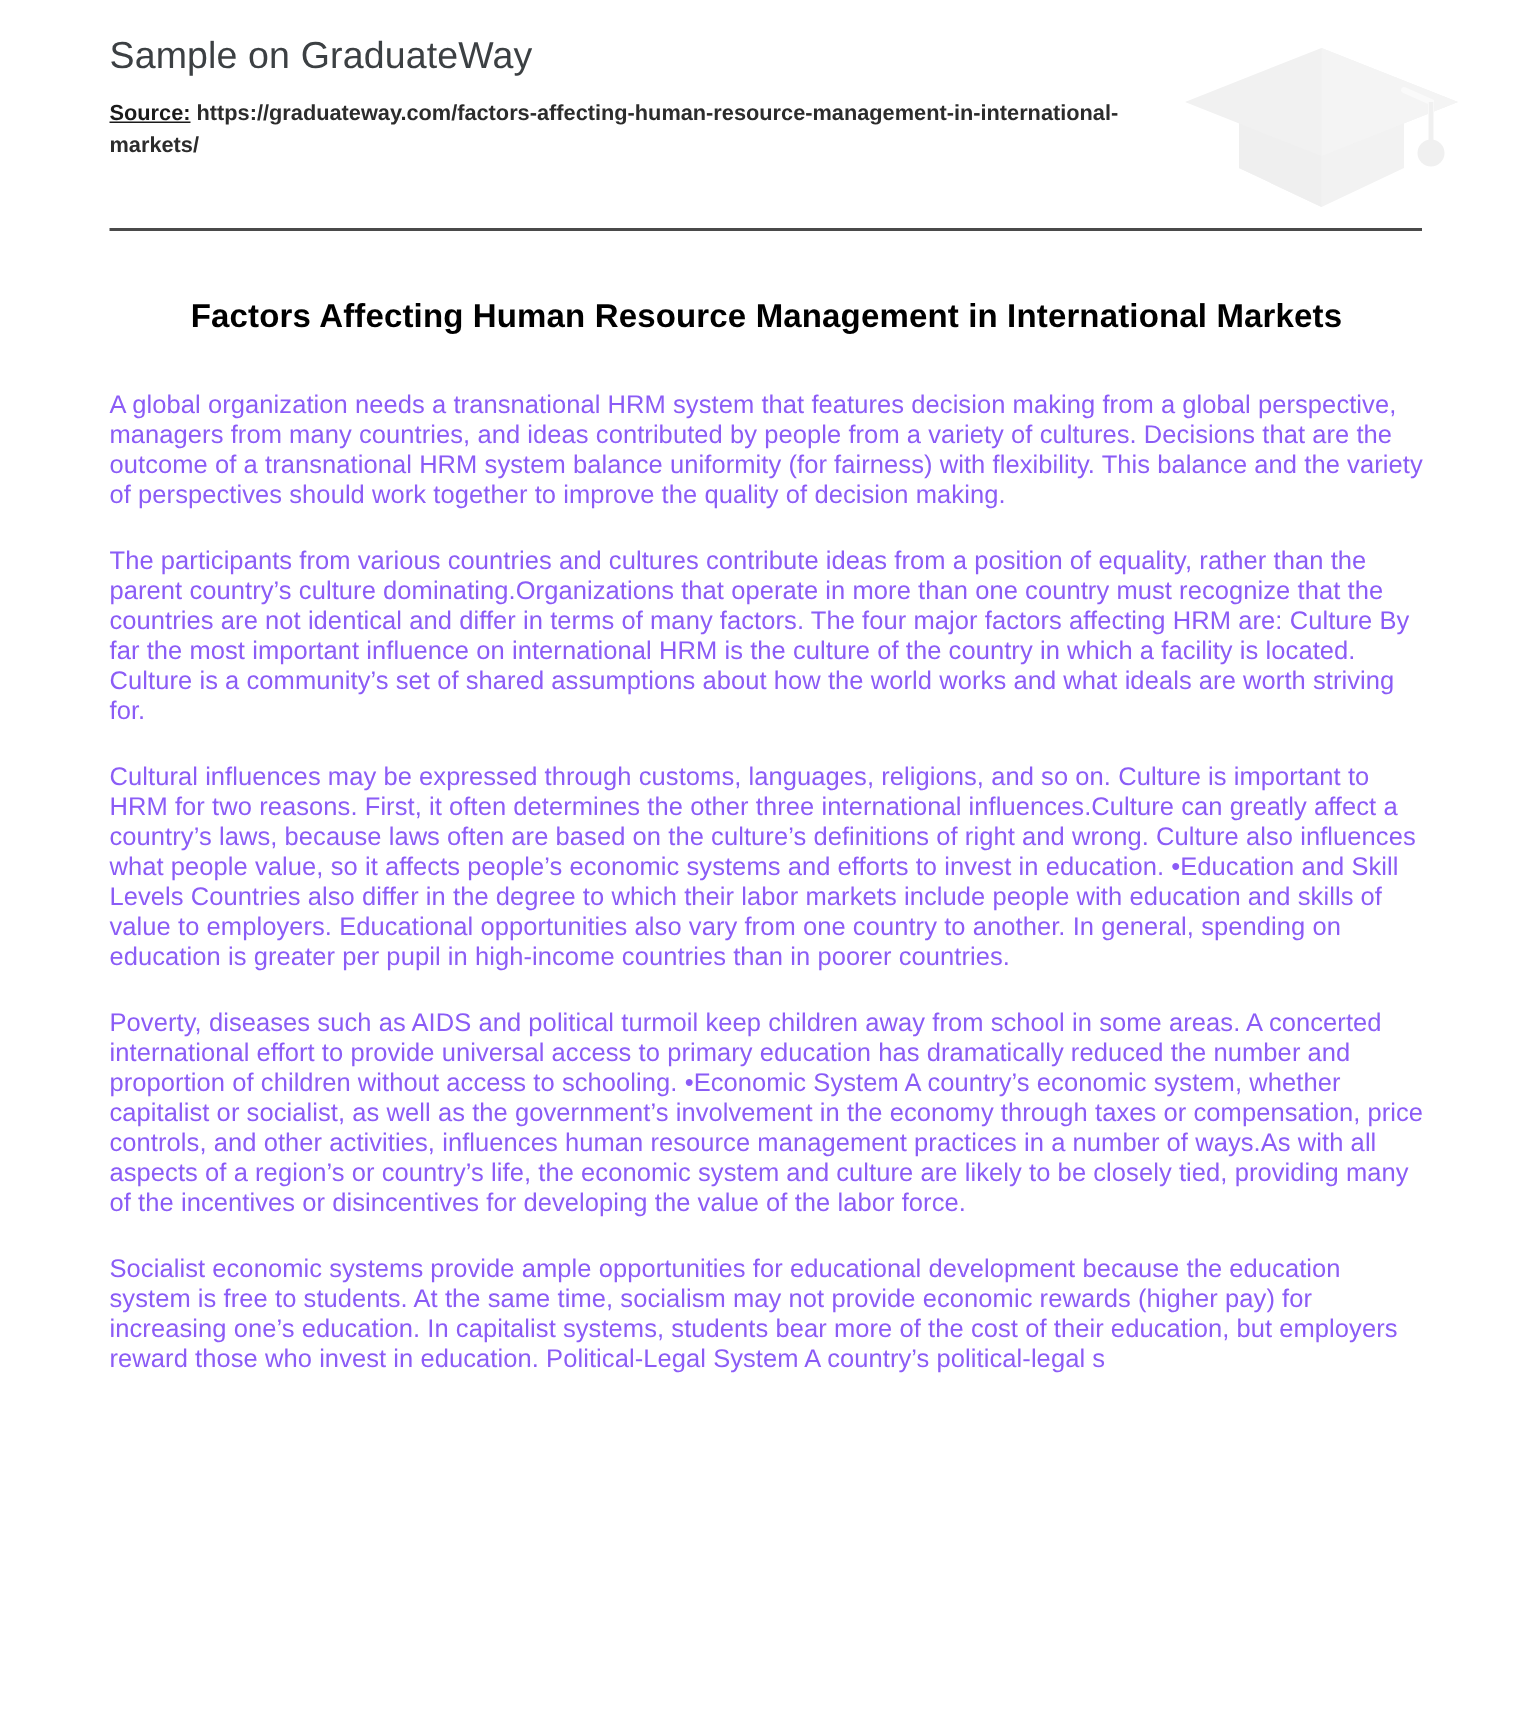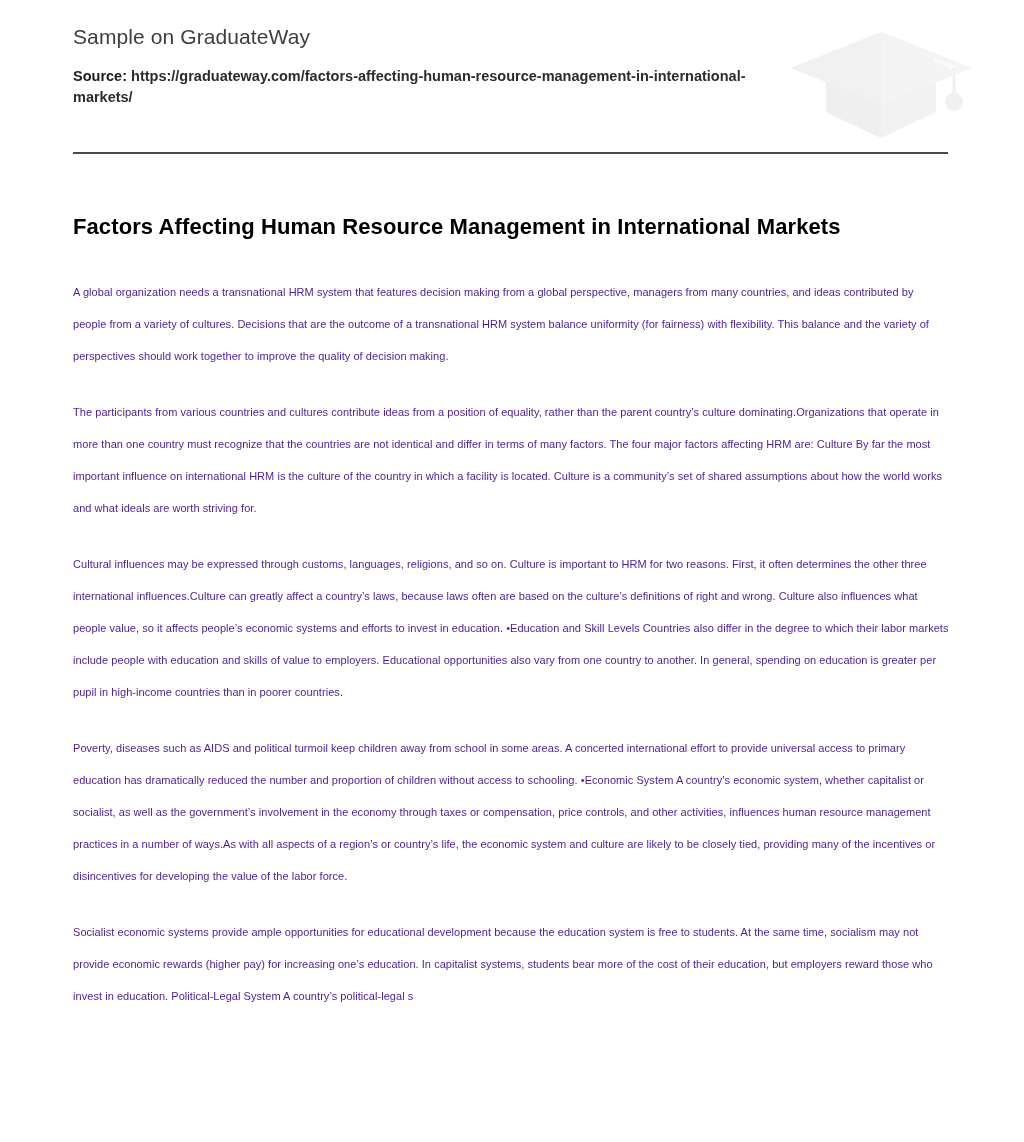--- a/index.html
+++ b/index.html
@@ -26,40 +26,41 @@
 
   
   .doc-header {
     position: absolute;
     left: 73px;
     top: 24px;
     width: 875px;
   }
 
   .brand-title {
-    font-size: 21px;
+    font-size: 25px;
     line-height: 26px;
     font-weight: 400;
     color: #3c4043;
     letter-spacing: 0.1px;
     margin: 0;
     padding: 0;
   }
 
   .source-line {
     margin-top: 16px;
     width: 690px;
     font-size: 14.5px;
     line-height: 21px;
     color: #2c2c2c;
     word-break: break-word;
   }
   .source-label {
     font-weight: 700;
     color: #1b1b1b;
+    text-decoration: underline;
   }
   .source-url {
     font-weight: 700;
     color: #2c2c2c;
   }
 
   
   .logo-wrap {
     position: absolute;
     right: 48px;
@@ -88,29 +89,29 @@
     left: 73px;
     top: 196px;
     width: 876px;
   }
 
   .article-title {
     font-size: 22px;
     line-height: 30px;
     font-weight: 700;
     color: #000000;
-    text-align: left;
-    margin: 16px 0 34px 0;
+    text-align: center;
+    margin: 0 0 34px 0;
     letter-spacing: 0.1px;
   }
 
   .article-body p {
-    font-size: 11px;
-    line-height: 32px;
-    color: #4c1d95;
+    font-size: 17px;
+    line-height: 20px;
+    color: #8b5cf6;
     margin: 0 0 24px 0;
     text-align: left;
     letter-spacing: 0.05px;
   }
   .article-body p:last-child { margin-bottom: 11px; }
 </style>
 </head>
 <body>
 
 <div class="page">

